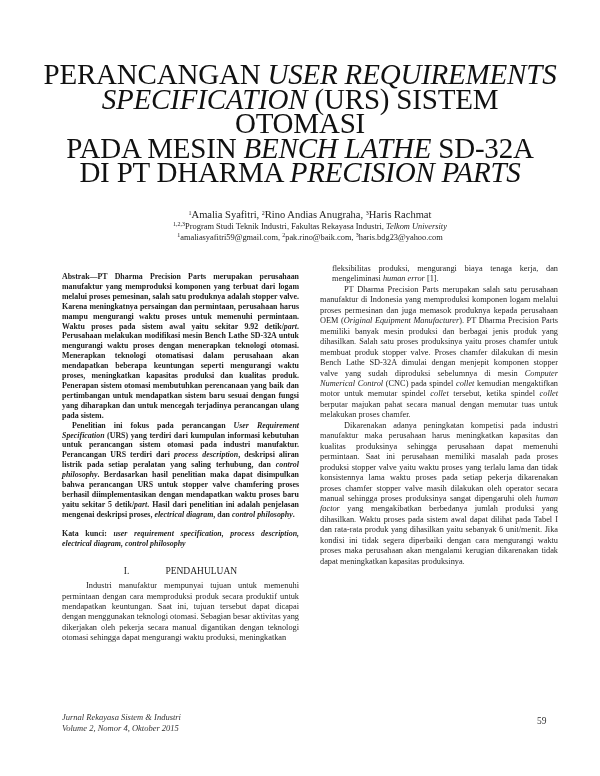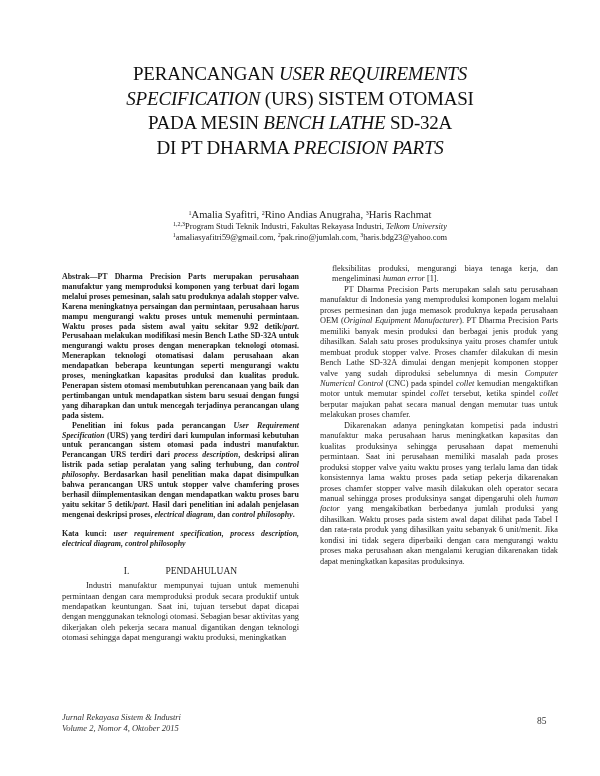--- a/index.html
+++ b/index.html
@@ -1,17 +1,17 @@
 <!DOCTYPE html>
 <html><head>
 <meta charset="utf-8">
 <style>
   html, body { margin: 0; padding: 0; background: #ffffff; }
   body { width: 600px; height: 776px; position: relative; overflow: hidden; font-family: "Liberation Serif", "DejaVu Serif", serif; color: #1a1a1a; }
-  .title { position: absolute; left: 40px; width: 520px; top: 62px; text-align: center; font-size: 19px; line-height: 24.5px; letter-spacing: -0.2px; color: #111; }
+  .title { position: absolute; left: 40px; width: 520px; top: 62px; text-align: center; font-size: 29px; line-height: 24.5px; letter-spacing: -0.2px; color: #111; }
   .title i { font-style: italic; }
   .authors { position: absolute; left: 100px; width: 420px; top: 209px; text-align: center; color: #222; }
   .authors .names { font-size: 10.5px; line-height: 12px; }
   .authors .affil { font-size: 8.4px; line-height: 11px; }
   .authors .emails { font-size: 8.4px; line-height: 11px; }
   sup { font-size: 6px; vertical-align: 3px; line-height: 0; }
   .col { position: absolute; top: 264px; font-size: 8.2px; line-height: 10.15px; text-align: justify; color: #1e1e1e; }
   .col-left { left: 62px; width: 237px; margin-top: 8px; }
   .col-right { left: 320px; width: 238px; line-height: 10.5px; }
   .abstract { font-weight: bold; font-size: 7.9px; line-height: 9.9px; }
@@ -40,21 +40,21 @@
 </div>
 
 <div class="authors">
   <div class="names">
     <sup>1</sup><span>Amalia Syafitri, </span><sup>2</sup><span>Rino Andias Anugraha, </span><sup>3</sup><span>Haris Rachmat</span>
   </div>
   <div class="affil">
     <sup>1,2,3</sup><span>Program Studi Teknik Industri, Fakultas Rekayasa Industri, </span><i>Telkom University</i>
   </div>
   <div class="emails">
-    <sup>1</sup><span>amaliasyafitri59@gmail.com, </span><sup>2</sup><span>pak.rino@jumlah.com, </span><sup>3</sup><span>haris.bdg23@yahoo.com</span>
+    <sup>1</sup><span>amaliasyafitri59@gmail.com, </span><sup>2</sup><span>pak.rino@baik.com, </span><sup>3</sup><span>haris.bdg23@yahoo.com</span>
   </div>
 </div>
 
 <div class="col col-left">
   <div class="abstract">
     <p><span>Abstrak—PT Dharma Precision Parts merupakan perusahaan manufaktur yang memproduksi komponen yang terbuat dari logam melalui proses pemesinan, salah satu produknya adalah stopper valve. Karena meningkatnya persaingan dan permintaan, perusahaan harus mampu mengurangi waktu proses untuk memenuhi permintaan. Waktu proses pada sistem awal yaitu sekitar 9.92 detik/</span><i>part</i><span>. Perusahaan melakukan modifikasi mesin Bench Lathe SD-32A untuk mengurangi waktu proses dengan menerapkan teknologi otomasi. Menerapkan teknologi otomatisasi dalam perusahaan akan mendapatkan beberapa keuntungan seperti mengurangi waktu proses, meningkatkan kapasitas produksi dan kualitas produk. Penerapan sistem otomasi membutuhkan perencanaan yang baik dan pertimbangan untuk mendapatkan sistem baru sesuai dengan fungsi yang diharapkan dan untuk mencegah terjadinya perancangan ulang pada sistem.</span></p>
     <p><span>Penelitian ini fokus pada perancangan </span><i>User Requirement Specification</i><span> (URS) yang terdiri dari kumpulan informasi kebutuhan untuk perancangan sistem otomasi pada industri manufaktur. Perancangan URS terdiri dari </span><i>process description</i><span>, deskripsi aliran listrik pada setiap peralatan yang saling terhubung, dan </span><i>control philosophy</i><span>. Berdasarkan hasil penelitian maka dapat disimpulkan bahwa perancangan URS untuk stopper valve chamfering proses berhasil diimplementasikan dengan mendapatkan waktu proses baru yaitu sekitar 5 detik/</span><i>part</i><span>. Hasil dari penelitian ini adalah penjelasan mengenai deskripsi proses, </span><i>electrical diagram</i><span>, dan </span><i>control philosophy</i><span>.</span></p>
   </div>
   <div class="keywords"><span>Kata kunci: </span><i>user requirement specification, process description, electrical diagram, control philosophy</i></div>
   <div class="section-heading"><span class="num">I.</span><span>PENDAHULUAN</span></div>
@@ -64,13 +64,13 @@
 <div class="col col-right">
   <p class="body-p noindent"><span>fleksibilitas produksi, mengurangi biaya tenaga kerja, dan mengeliminasi </span><i>human error</i><span> [1].</span></p>
   <p class="body-p"><span>PT Dharma Precision Parts merupakan salah satu perusahaan manufaktur di Indonesia yang memproduksi komponen logam melalui proses permesinan dan juga memasok produknya kepada perusahaan OEM (</span><i>Original Equipment Manufacturer</i><span>). PT Dharma Precision Parts memiliki banyak mesin produksi dan berbagai jenis produk yang dihasilkan. Salah satu proses produksinya yaitu proses chamfer untuk membuat produk stopper valve. Proses chamfer dilakukan di mesin Bench Lathe SD-32A dimulai dengan menjepit komponen stopper valve yang sudah diproduksi sebelumnya di mesin </span><i>Computer Numerical Control</i><span> (CNC) pada spindel </span><i>collet</i><span> kemudian mengaktifkan motor untuk memutar spindel </span><i>collet</i><span> tersebut, ketika spindel </span><i>collet</i><span> berputar majukan pahat secara manual dengan memutar tuas untuk melakukan proses chamfer.</span></p>
   <p class="body-p"><span>Dikarenakan adanya peningkatan kompetisi pada industri manufaktur maka perusahaan harus meningkatkan kapasitas dan kualitas produksinya sehingga perusahaan dapat memenuhi permintaan. Saat ini perusahaan memiliki masalah pada proses produksi stopper valve yaitu waktu proses yang terlalu lama dan tidak konsistennya lama waktu proses pada setiap pekerja dikarenakan proses chamfer stopper valve masih dilakukan oleh operator secara manual sehingga proses produksinya sangat dipengaruhi oleh </span><i>human factor</i><span> yang mengakibatkan berbedanya jumlah produksi yang dihasilkan. Waktu proses pada sistem awal dapat dilihat pada Tabel I dan rata-rata produk yang dihasilkan yaitu sebanyak 6 unit/menit. Jika kondisi ini tidak segera diperbaiki dengan cara mengurangi waktu proses maka perusahaan akan mengalami kerugian dikarenakan tidak dapat meningkatkan kapasitas produksinya.</span></p>
 </div>
 
 <div class="footer-left">
   <div>Jurnal Rekayasa Sistem &amp; Industri</div>
   <div>Volume 2, Nomor 4, Oktober 2015</div>
 </div>
-<div class="footer-page">85</div>
+<div class="footer-page">59</div>
 
 </body></html>

